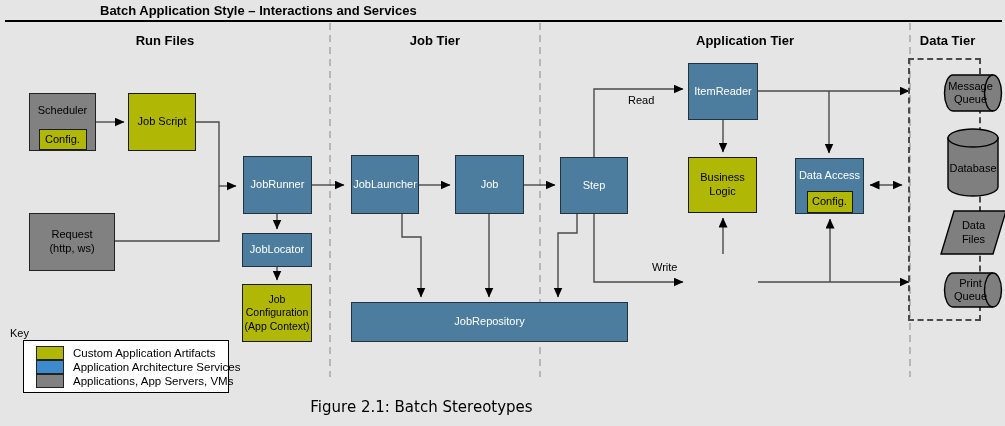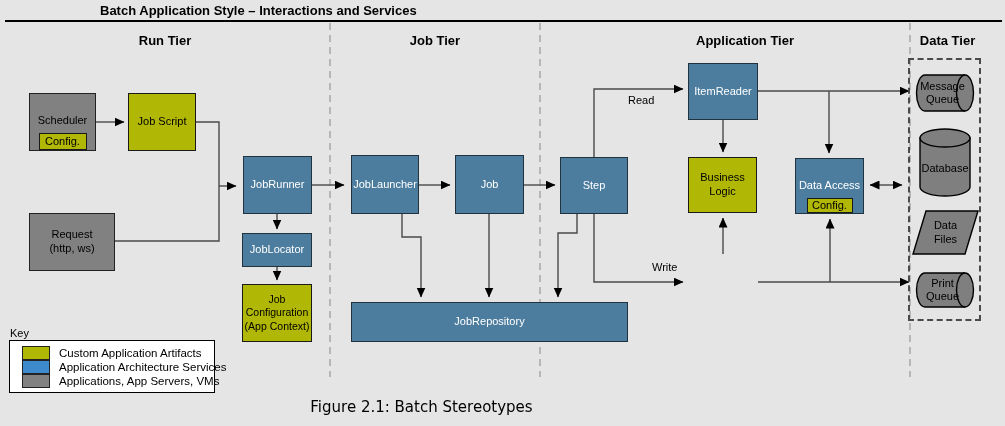--- a/index.html
+++ b/index.html
@@ -17,21 +17,21 @@
 
   .wires { position:absolute; left:0; top:0; width:1005px; height:426px; }
 
   .node {
     position:absolute; box-sizing:border-box; display:flex; align-items:center; justify-content:center;
     text-align:center; font-size:11px; line-height:1.25; white-space:pre-line;
   }
   .blue  { background:#4d7d9e; border:1.5px solid #20333f; color:#fff; }
   .olive { background:#b1b705; border:1.5px solid #1a1a1a; color:#000; }
   .gray  { background:#818181; border:1.5px solid #222;    color:#000; }
-  .col   { flex-direction:column; justify-content:center; padding-top:20px; gap:5px; }
+  .col   { flex-direction:column; justify-content:space-between; padding-top:10px; gap:5px; }
   .mini  { box-sizing:border-box; display:flex; align-items:center; justify-content:center; font-size:11px; }
 
   #n-scheduler   { left:29px;  top:93px;  width:67px;  height:58px; }
   #n-scheduler .mini { width:48px; height:21px; }
   #n-jobscript   { left:128px; top:93px;  width:68px;  height:58px; }
   #n-request     { left:29px;  top:213px; width:86px;  height:58px; }
   #n-jobrunner   { left:243px; top:156px; width:69px;  height:58px; }
   #n-joblocator  { left:242px; top:233px; width:70px;  height:34px; }
   #n-jobconfig   { left:242px; top:284px; width:70px;  height:58px; font-size:10.5px; }
   #n-joblauncher { left:351px; top:155px; width:68px;  height:59px; }
@@ -39,60 +39,60 @@
   #n-step        { left:560px; top:157px; width:68px;  height:57px; }
   #n-jobrepo     { left:351px; top:302px; width:277px; height:40px; }
   #n-itemreader  { left:688px; top:63px;  width:70px;  height:57px; }
   #n-buslogic    { left:688px; top:157px; width:69px;  height:56px; }
   #n-itemwriter  { left:688px; top:254px; width:70px;  height:58px; }
   #n-dataaccess  { left:795px; top:158px; width:69px;  height:56px; }
   #n-dataaccess .mini { width:46px; height:22px; }
 
   .dashed-box { position:absolute; left:908px; top:58px; width:73px; height:263px; border:2px dashed #4a4a4a; box-sizing:border-box; }
 
-  .shape { position:absolute; }
+  .shape { position:absolute;margin-left:28px; }
   .shape svg { position:absolute; left:0; top:0; }
   .shape .shape-label {
     position:absolute; inset:0; display:flex; align-items:center; justify-content:center;
     text-align:center; font-size:11px; line-height:1.2; white-space:pre-line;
   }
   #n-msgqueue   { left:915px; top:74px;  width:60px; height:38px; }
   #n-database   { left:919px; top:128px; width:52px; height:69px; }
   #n-database .shape-label { padding-top:12px; }
   #n-datafiles  { left:912px; top:210px; width:67px; height:45px; }
   #n-printqueue { left:915px; top:272px; width:60px; height:36px; }
   #n-msgqueue .shape-label, #n-printqueue .shape-label { padding-right:5px; }
 
   .edge-label { position:absolute; font-size:11px; }
   #el-read  { left:628px; top:94px; }
   #el-write { left:652px; top:261px; }
 
   .key-label { position:absolute; left:10px; top:327px; font-size:11px; }
-  .key-box   { position:absolute; left:9px; top:340px; width:206px; height:53px; border:1.5px solid #000;
+  .key-box   { position:absolute; left:23px; top:340px; width:206px; height:53px; border:1.5px solid #000;
                box-sizing:border-box; padding:5px 18px 0 12px; background:#fff; }
   .key-row   { display:flex; align-items:center; height:14px; }
   .key-row + .key-row .sw { margin-top:-1px; }
   .sw { width:28px; height:14px; box-sizing:border-box; border:1px solid #222; margin-right:9px; flex:0 0 auto; }
   .sw0 { background:#b1b705; }
   .sw1 { background:#3d8bcd; }
   .sw2 { background:#818181; }
   .key-text { font-size:11.5px; white-space:nowrap; }
 
   .caption { position:absolute; left:0; top:398px; width:843px; text-align:center;
              font-family:"DejaVu Sans", sans-serif; font-size:15px; }
 </style>
 </head>
 <body>
 
 <div class="stage">
 
   <div class="title">Batch Application Style – Interactions and Services</div>
   <div class="title-rule"></div>
 
-  <div class="tier-label" id="tl-run">Run Tier</div>
+  <div class="tier-label" id="tl-run">Run Files</div>
   <div class="tier-label" id="tl-job">Job Tier</div>
   <div class="tier-label" id="tl-app">Application Tier</div>
   <div class="tier-label" id="tl-data">Data Tier</div>
 
   <svg class="wires" viewBox="0 0 1005 426">
     <defs>
       <marker id="arr" viewBox="0 0 10 9" refX="9.5" refY="4.5" markerWidth="10" markerHeight="9" markerUnits="userSpaceOnUse" orient="auto-start-reverse">
         <path d="M0,0 L10,4.5 L0,9 Z" fill="#000"></path>
       </marker>
     </defs>

